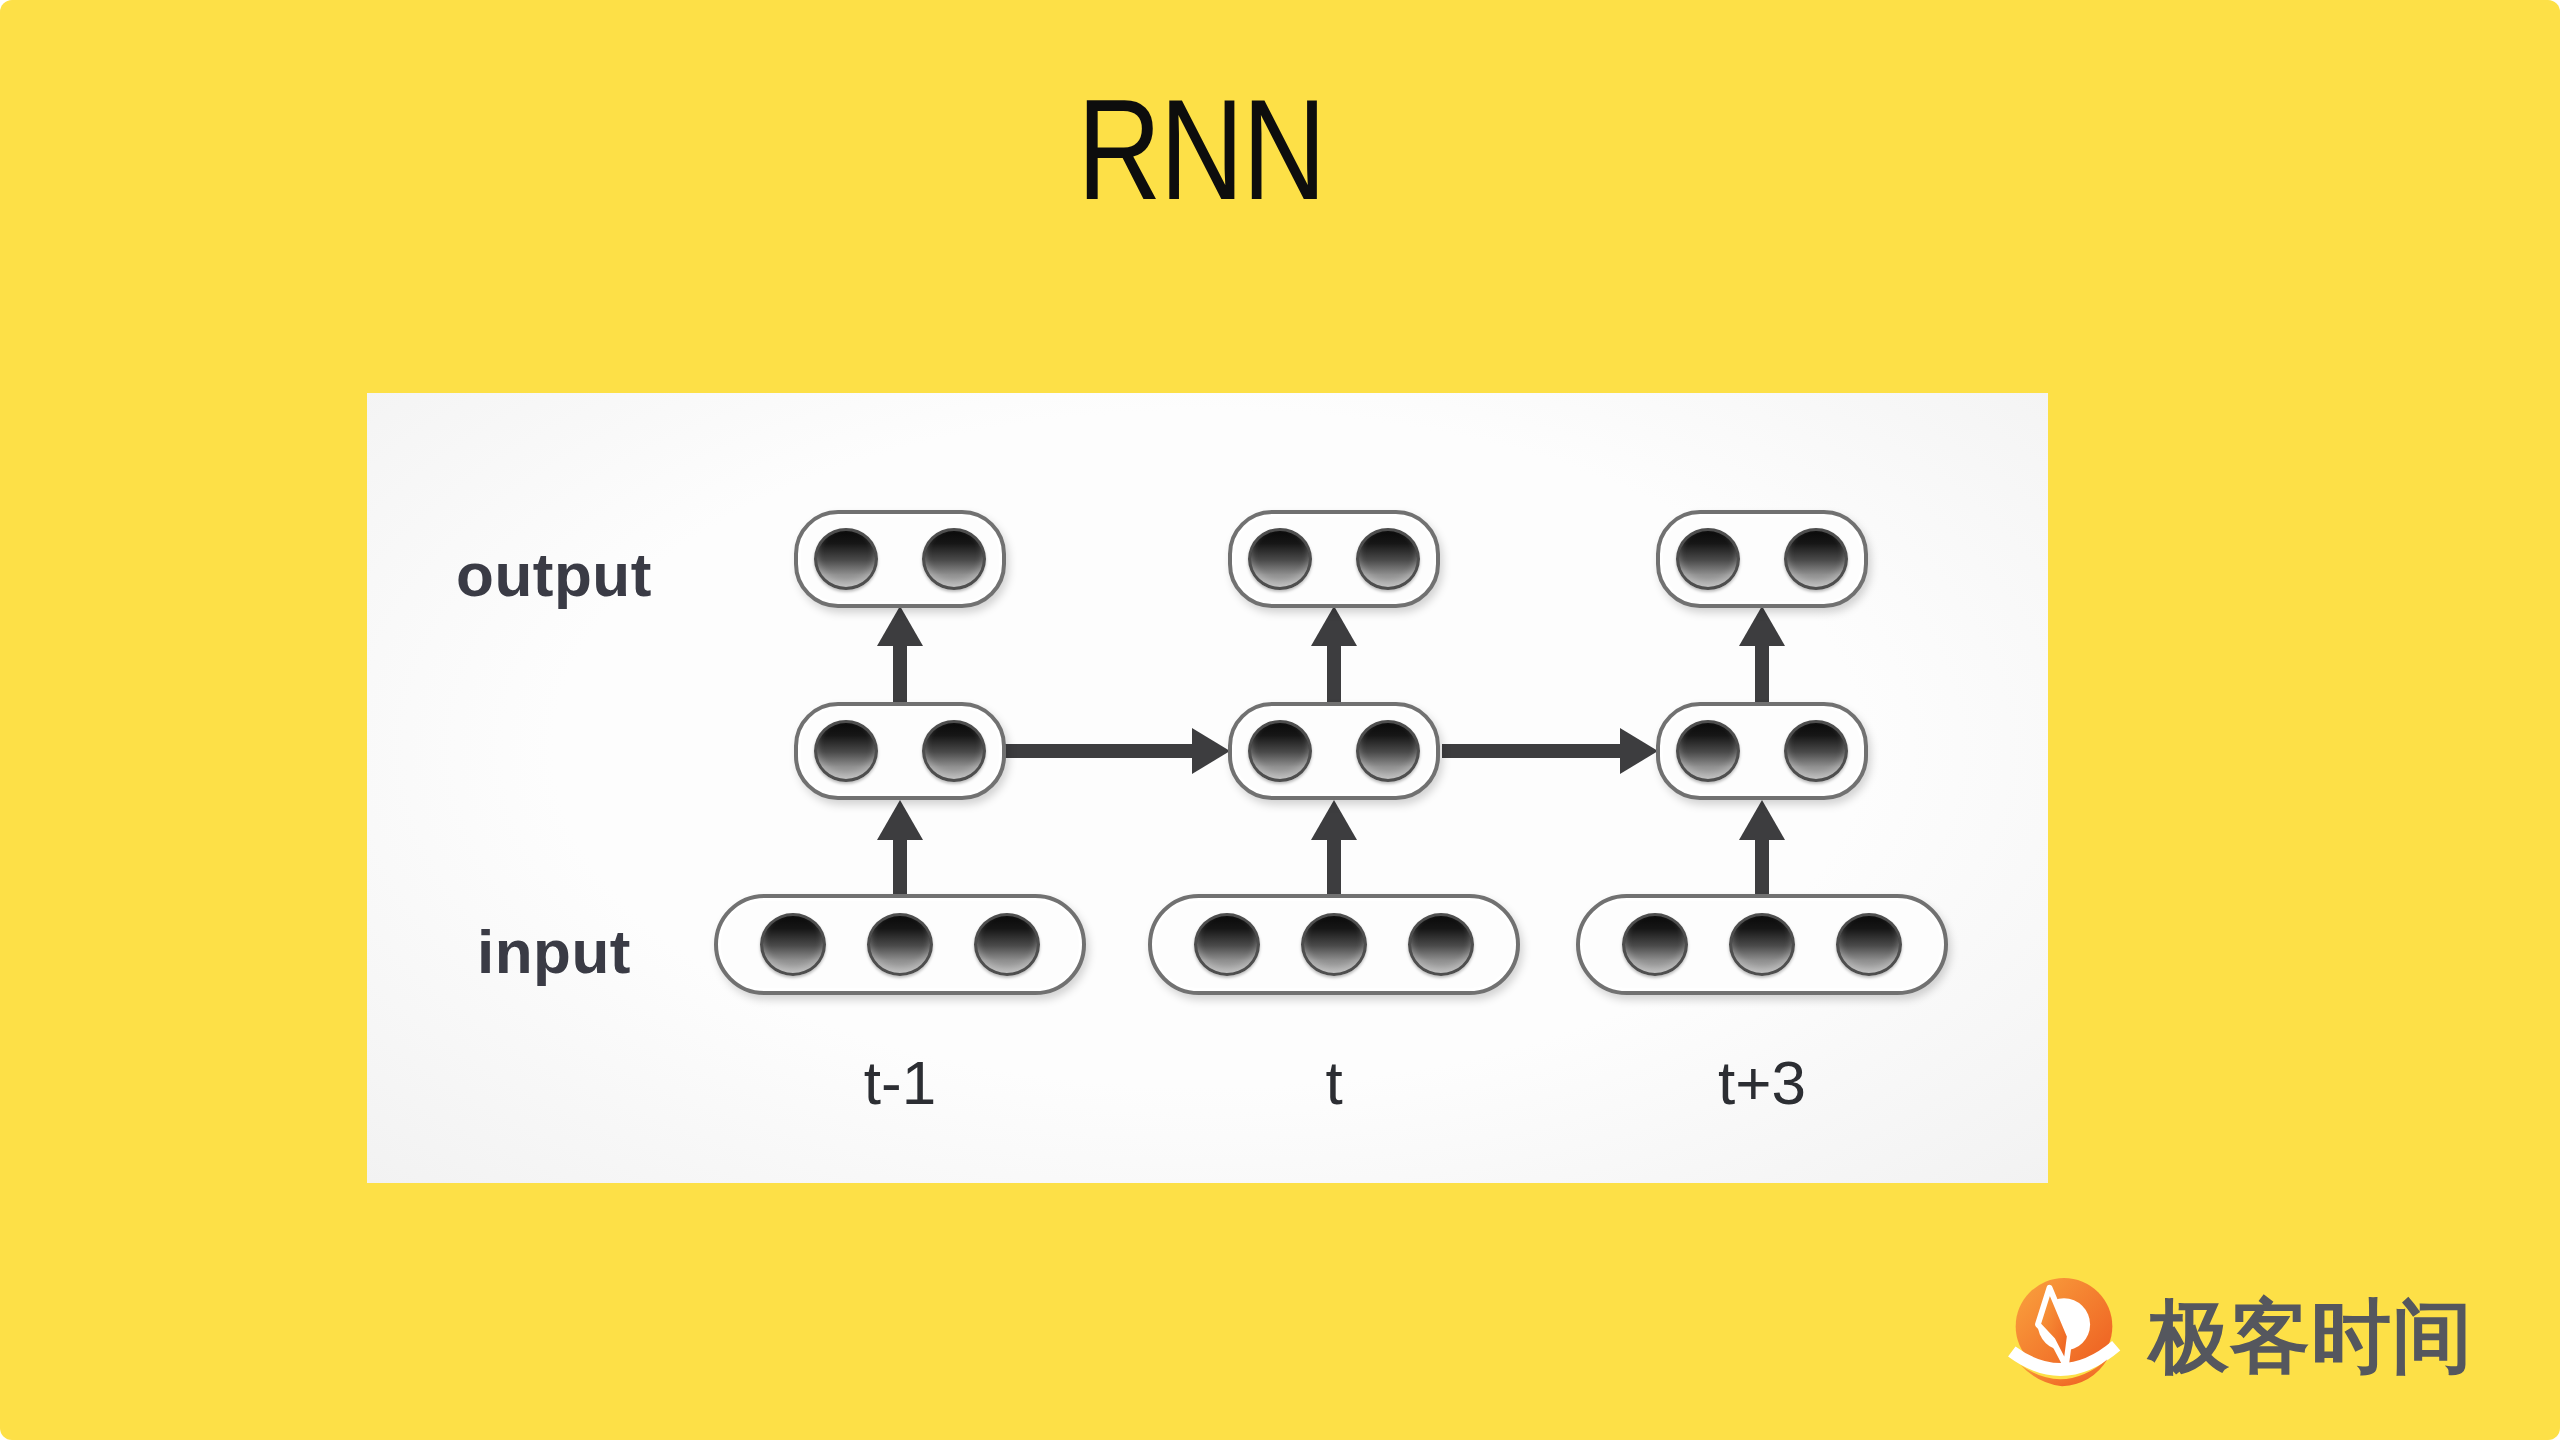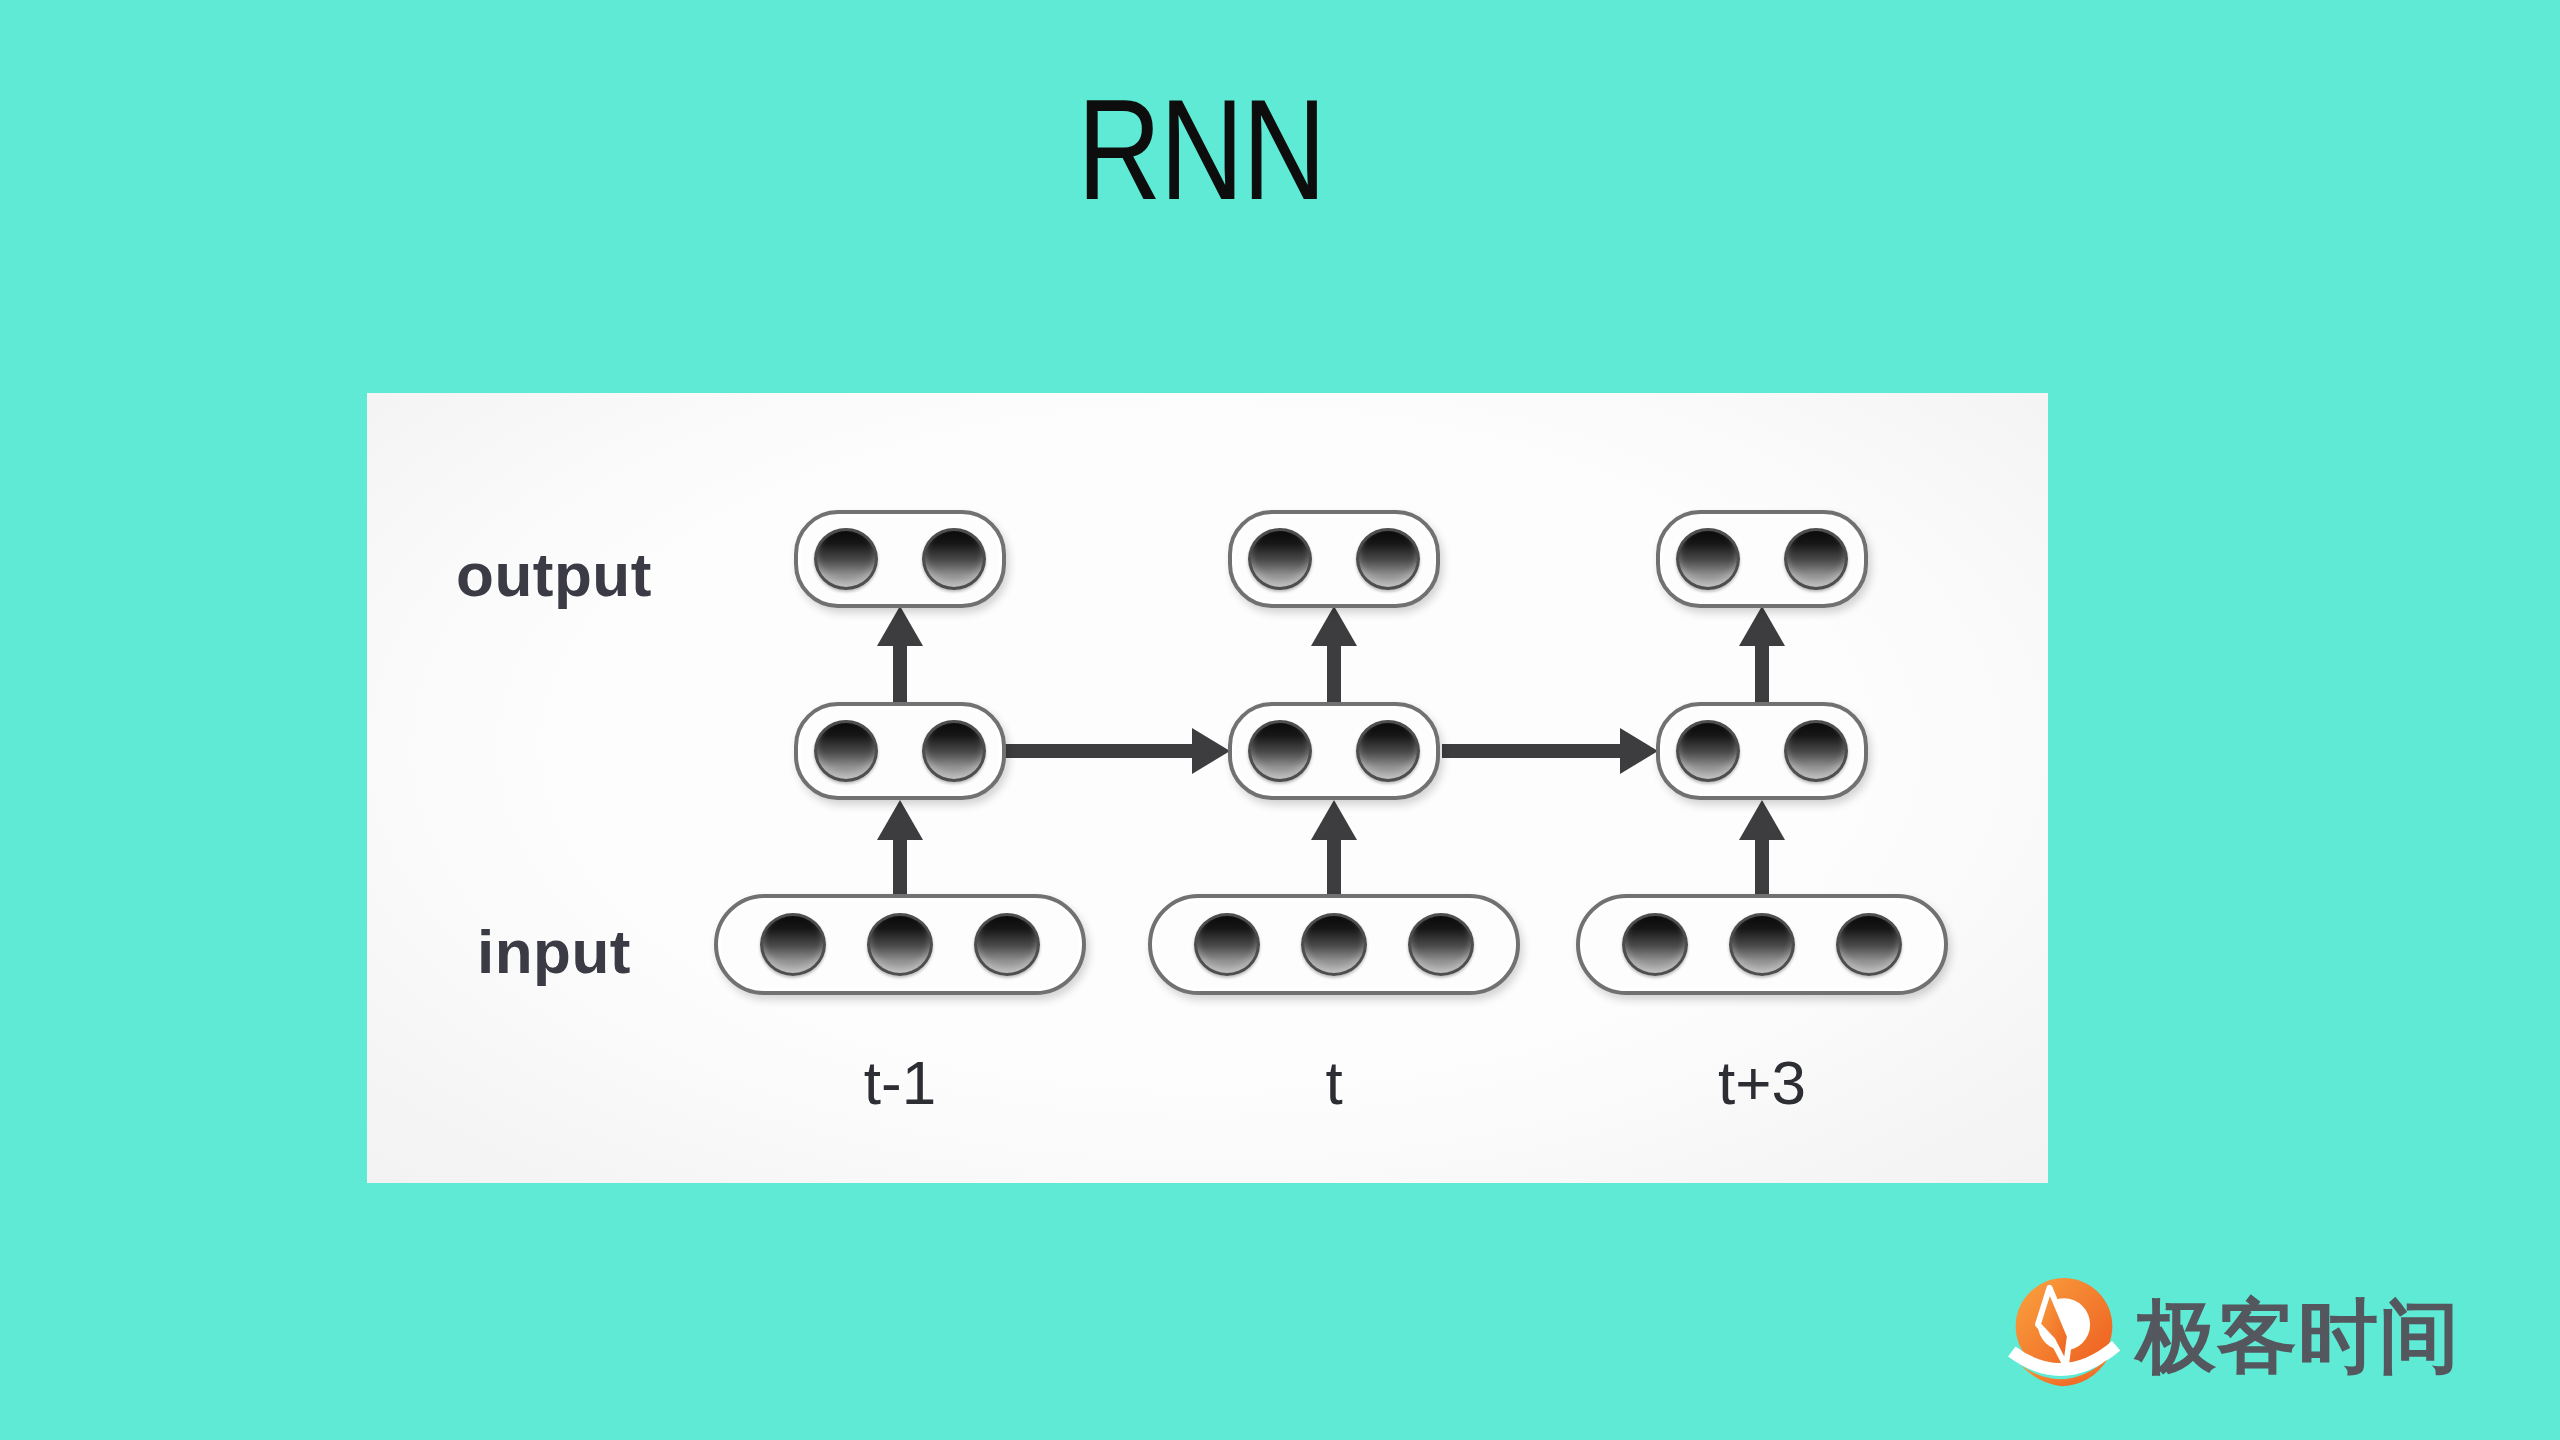--- a/index.html
+++ b/index.html
@@ -1,21 +1,22 @@
 <!DOCTYPE html>
 <html><head>
 <meta charset="utf-8">
 <style>
   html,body{margin:0;padding:0;background:#ffffff;}
   .stage{
     position:relative;
     width:2560px;height:1440px;
-    background:#5eead4;
+    background:#fde047;
     overflow:hidden;
     font-family:"Liberation Sans", sans-serif;
+    border-radius:12px;
   }
   
   .title{
     position:absolute;
     left:1201px; top:68px;
     transform:translateX(-50%) scaleX(0.82);
     transform-origin:center top;
     font-size:142px;
     font-weight:400;
     letter-spacing:-2px;
@@ -80,21 +81,21 @@
   
   .arrows{
     position:absolute; left:0; top:0;
     width:2560px; height:1440px;
     pointer-events:none;
   }
   
   .logo{
     position:absolute;
     left:2006px; top:1276px;
-    display:flex; align-items:center; gap:14px;
+    display:flex; align-items:center; gap:27px;
   }
   .logo-icon{width:116px;height:122px;}
   .logo-text{
     font-size:80px; font-weight:700;
     color:#55575e; letter-spacing:1px;
     line-height:116px;
     white-space:nowrap;
   }
 </style>
 </head>

